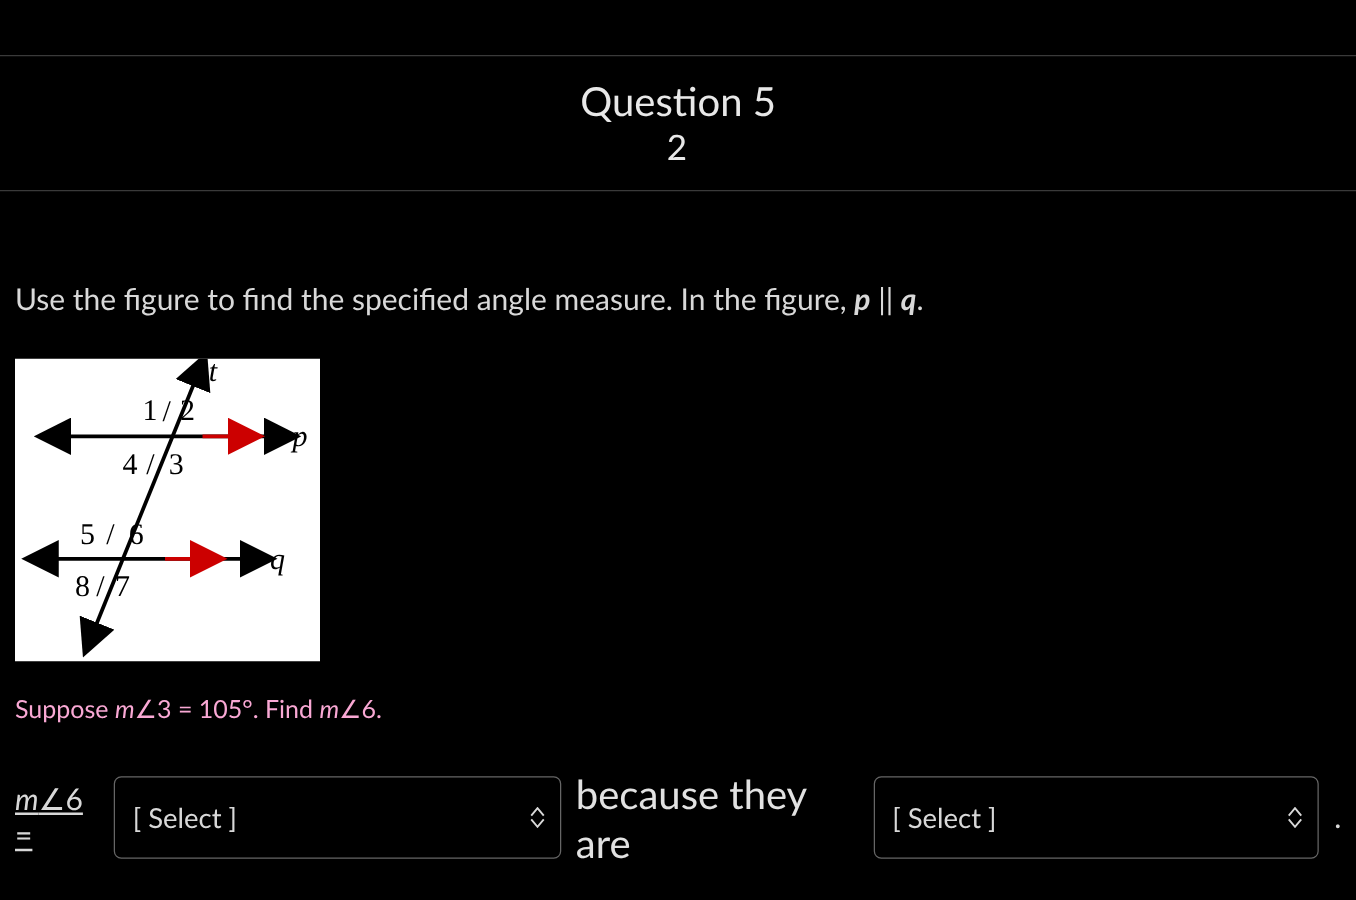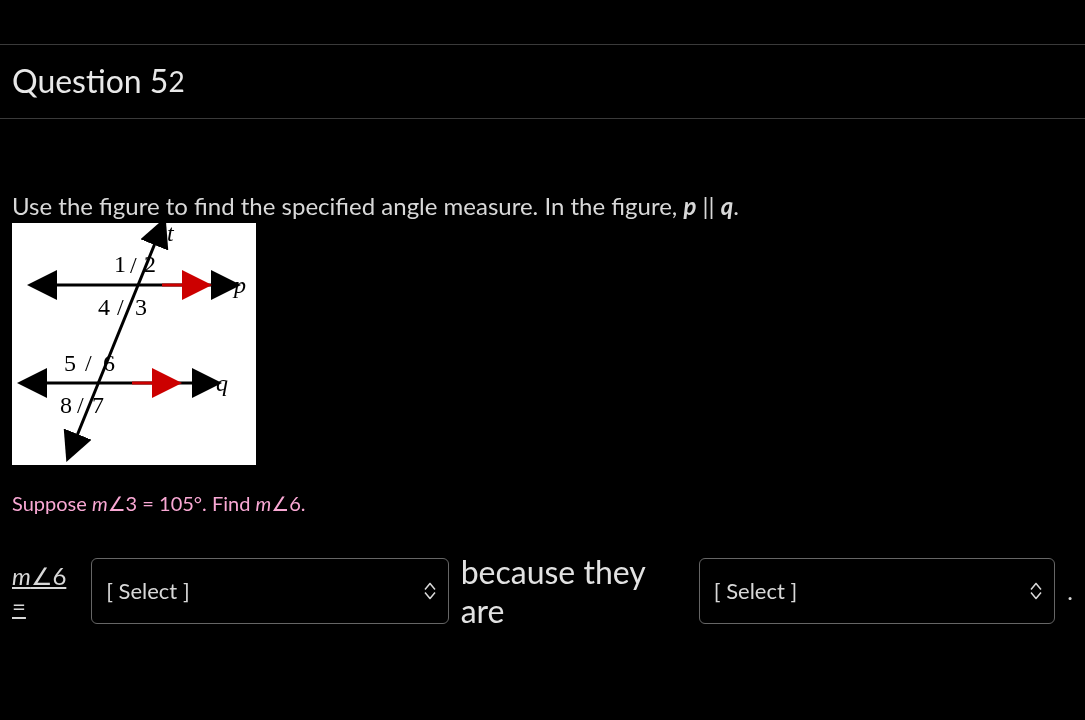--- a/index.html
+++ b/index.html
@@ -10,42 +10,44 @@
       color: #d8d8d8;
       font-family: "Lato", "Helvetica Neue", Arial, sans-serif;
       overflow: hidden;
     }
     .topbar {
       height: 45px;
       border-bottom: 1px solid #3a3a3a;
     }
     .question-header {
       display: flex;
-      justify-content: flex-start;
+      justify-content: space-between;
       align-items: center;
       padding: 16px 12px 18px 12px;
       border-bottom: 1px solid #3a3a3a;
+      flex-direction: column;
     }
     .question-title {
       font-size: 32px;
       font-weight: 400;
       color: #e8e8e8;
     }
     .question-points {
       font-size: 28px;
       color: #e8e8e8;
       padding-right: 2px;
     }
     .content {
       padding: 70px 12px 0 12px;
     }
     .instruction {
       font-size: 24px;
       color: #d8d8d8;
       line-height: 1.4;
+      margin-bottom: 30px;
     }
     .instruction .it { font-style: italic; font-weight: 700; }
     .figure-wrap {
       width: 244px;
       height: 242px;
       background: #fff;
       position: relative;
       margin-bottom: 26px;
     }
     .figure-wrap svg { display: block; }

